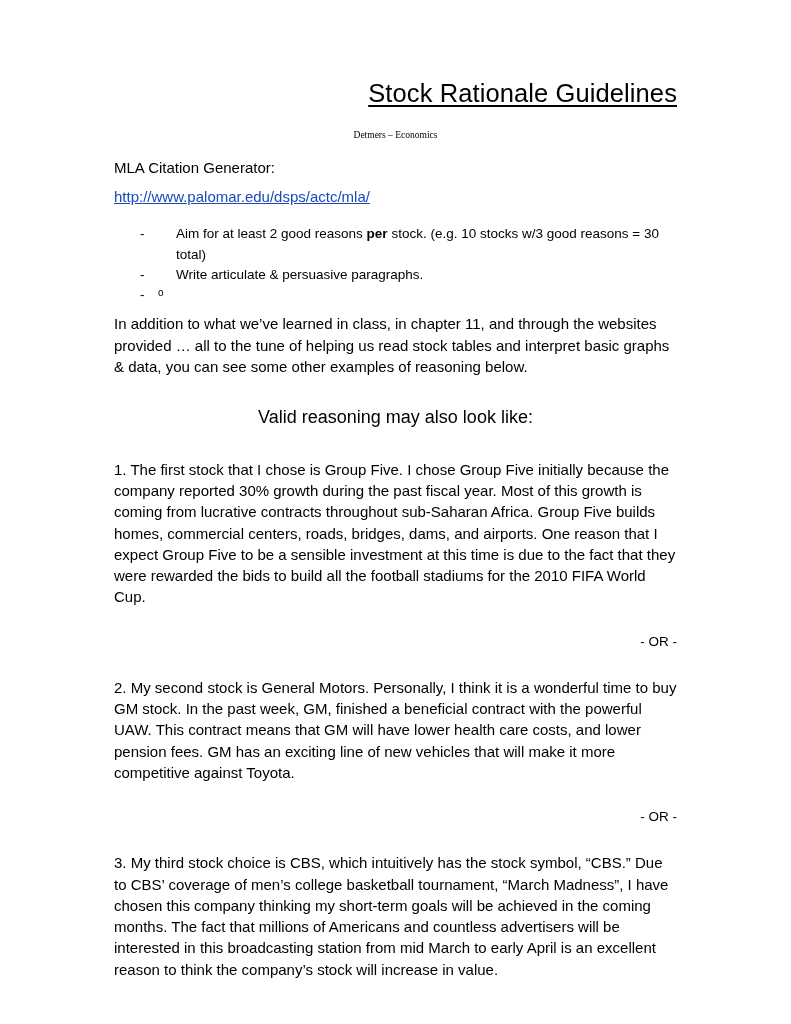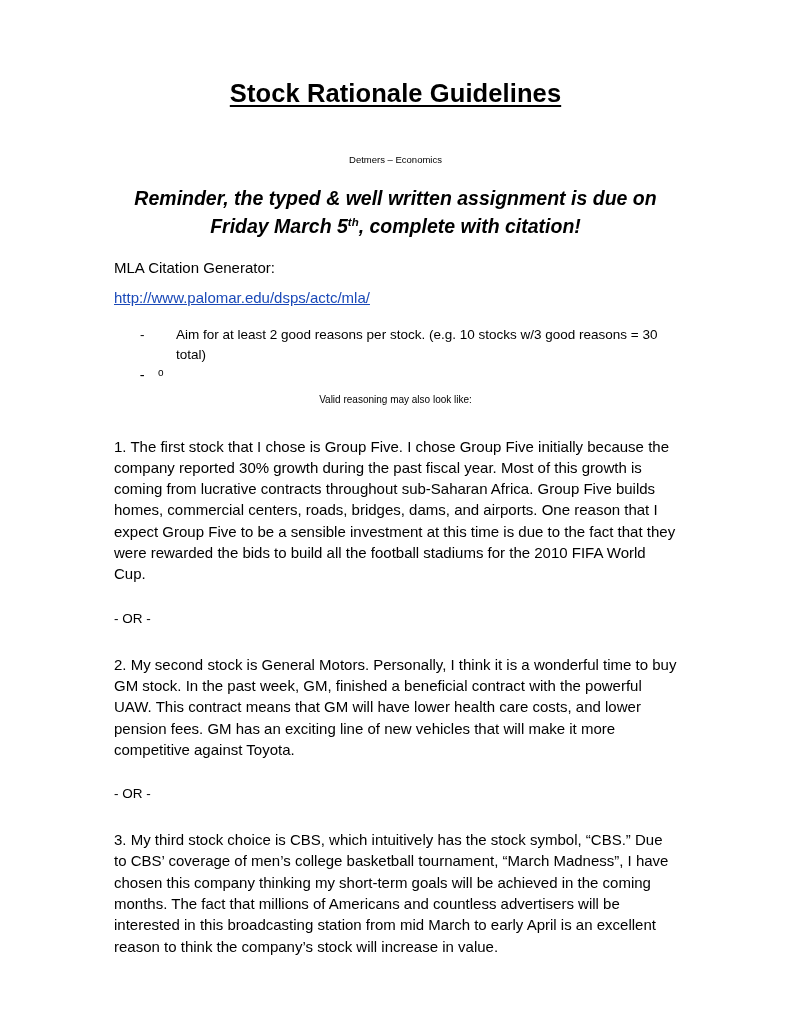--- a/index.html
+++ b/index.html
@@ -15,33 +15,34 @@
     color: #000000;
     overflow: hidden;
   }
   .page {
     width: 791px;
     min-height: 1024px;
     padding: 78px 114px 40px 114px;
     background: #ffffff;
   }
   .doc-title {
-    text-align: center;
+    text-align: right;
     font-size: 25.5px;
-    font-weight: bold;
+    font-weight: normal;
     letter-spacing: 0.1px;
     text-decoration: underline;
     text-underline-offset: 3px;
     margin: 0 0 0 0;
     line-height: 1.25;
   }
   .byline {
     text-align: center;
     font-size: 9.5px;
-    margin-top: 44px;
+    margin-top: 20px;
+    font-family: Liberation Serif, serif;
   }
   .reminder {
     text-align: center;
     font-size: 19.5px;
     font-style: italic;
     font-weight: bold;
     line-height: 1.42;
     margin-top: 20px;
     padding: 0 6px;
   }
@@ -91,69 +92,67 @@
     padding-left: 34px;
   }
   ul.circles > li .marker {
     position: absolute;
     left: 0;
     top: 0;
     font-size: 10px;
   }
   .centered {
     text-align: center;
-    font-size: 10px;
+    font-size: 18px;
     line-height: 1.42;
   }
   .block-gap {
     margin-top: 28px;
   }
   .sep {
-    text-align: left;
+    text-align: right;
     font-size: 13.5px;
     margin-top: 26px;
   }
-  b, .bold { font-weight: normal; }
+  b, .bold { font-weight: bold; }
 </style>
 </head>
 <body>
 
 <div class="page">
 
   <h1 class="doc-title">Stock Rationale Guidelines</h1>
 
   <div class="byline">Detmers – Economics</div>
 
-  <div class="reminder">
-    <span>Reminder, the typed &amp; well written assignment is due on Friday March 5</span><sup>th</sup><span>, complete with citation!</span>
-  </div>
 
   <div class="para">MLA Citation Generator:</div>
   <div class="para tight">
     <a class="link" href="#">http://www.palomar.edu/dsps/actc/mla/</a>
   </div>
 
   <ul class="dashes">
     <li>
       <span class="marker">-</span><span>Aim for at least 2 good reasons </span><b>per</b><span> stock. (e.g. 10 stocks w/3 good reasons = 30 total)</span>
     </li>
     <li>
-      <span class="marker">-</span>
+      <span class="marker">-</span><span>Write articulate &amp; persuasive paragraphs.</span>
     </li>
     <li>
       <span class="marker">-</span>
     </li>
   </ul>
 
   <ul class="circles">
     <li>
       <span class="marker">o</span>
     </li>
   </ul>
 
+  <div class="para block-gap">In addition to what we’ve learned in class, in chapter 11, and through the websites provided … all to the tune of helping us read stock tables and interpret basic graphs &amp; data, you can see some other examples of reasoning below.</div>
 
   <div class="centered block-gap">Valid reasoning may also look like:</div>
 
   <div class="para block-gap">1. The first stock that I chose is Group Five.  I chose Group Five initially because the company reported 30% growth during the past fiscal year.  Most of this growth is coming from lucrative contracts throughout sub-Saharan Africa.  Group Five builds homes, commercial centers, roads, bridges, dams, and airports.  One reason that I expect Group Five to be a sensible investment at this time is due to the fact that they were rewarded the bids to build all the football stadiums for the 2010 FIFA World Cup.</div>
 
   <div class="sep">- OR -</div>
 
   <div class="para block-gap">2. My second stock is General Motors. Personally, I think it is a wonderful time to buy GM stock. In the past week, GM, finished a beneficial contract with the powerful UAW. This contract means that GM will have lower health care costs, and lower pension fees.  GM has an exciting line of new vehicles that will make it more competitive against Toyota.</div>
 
   <div class="sep">- OR -</div>

